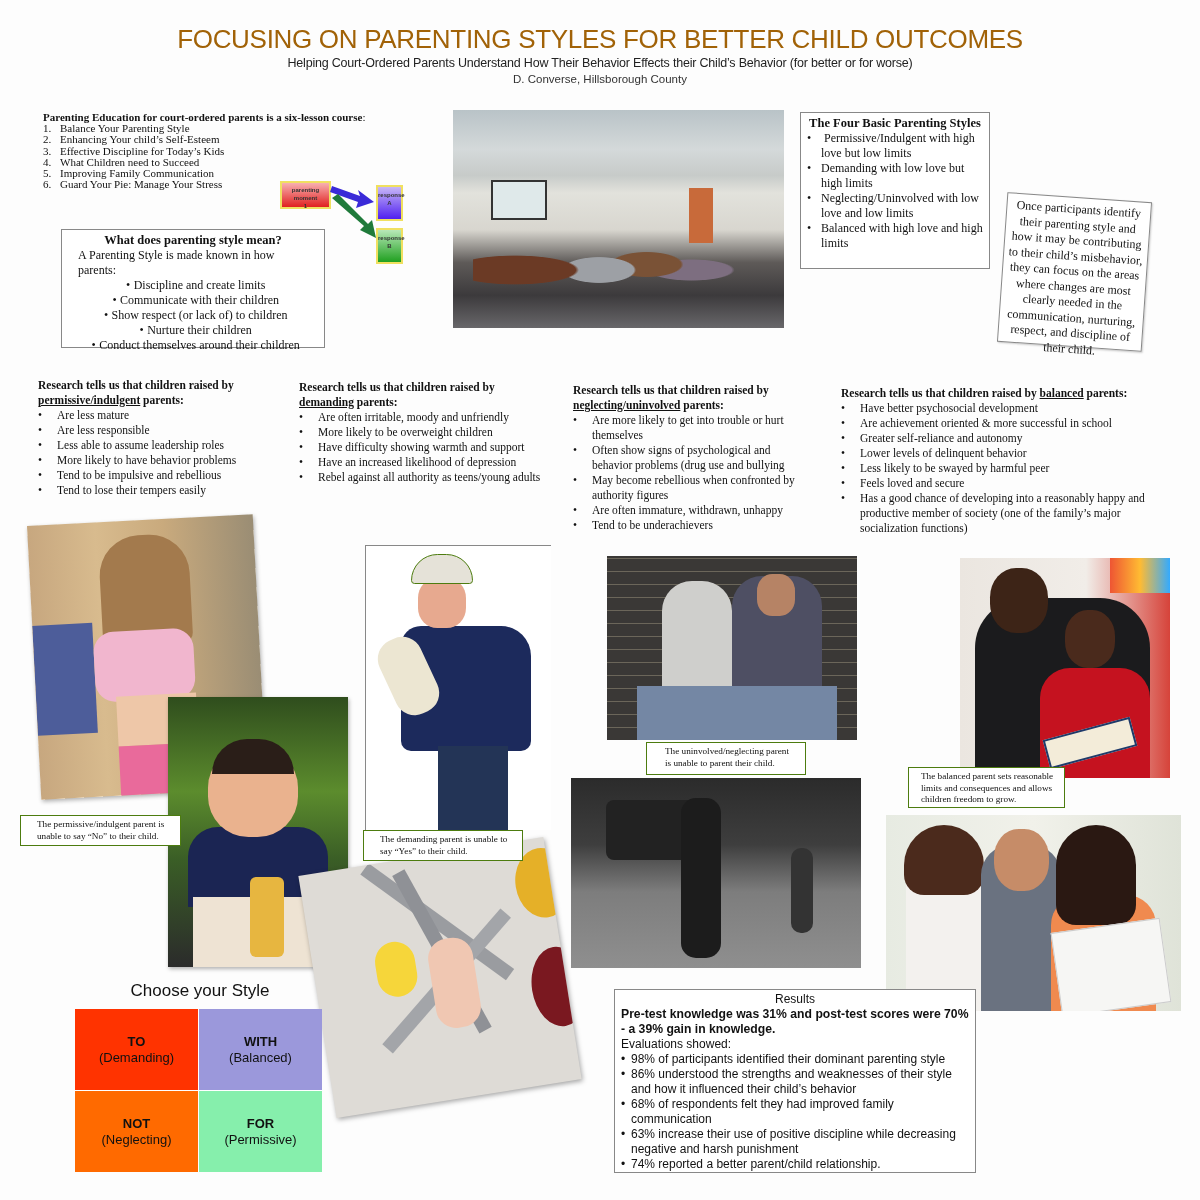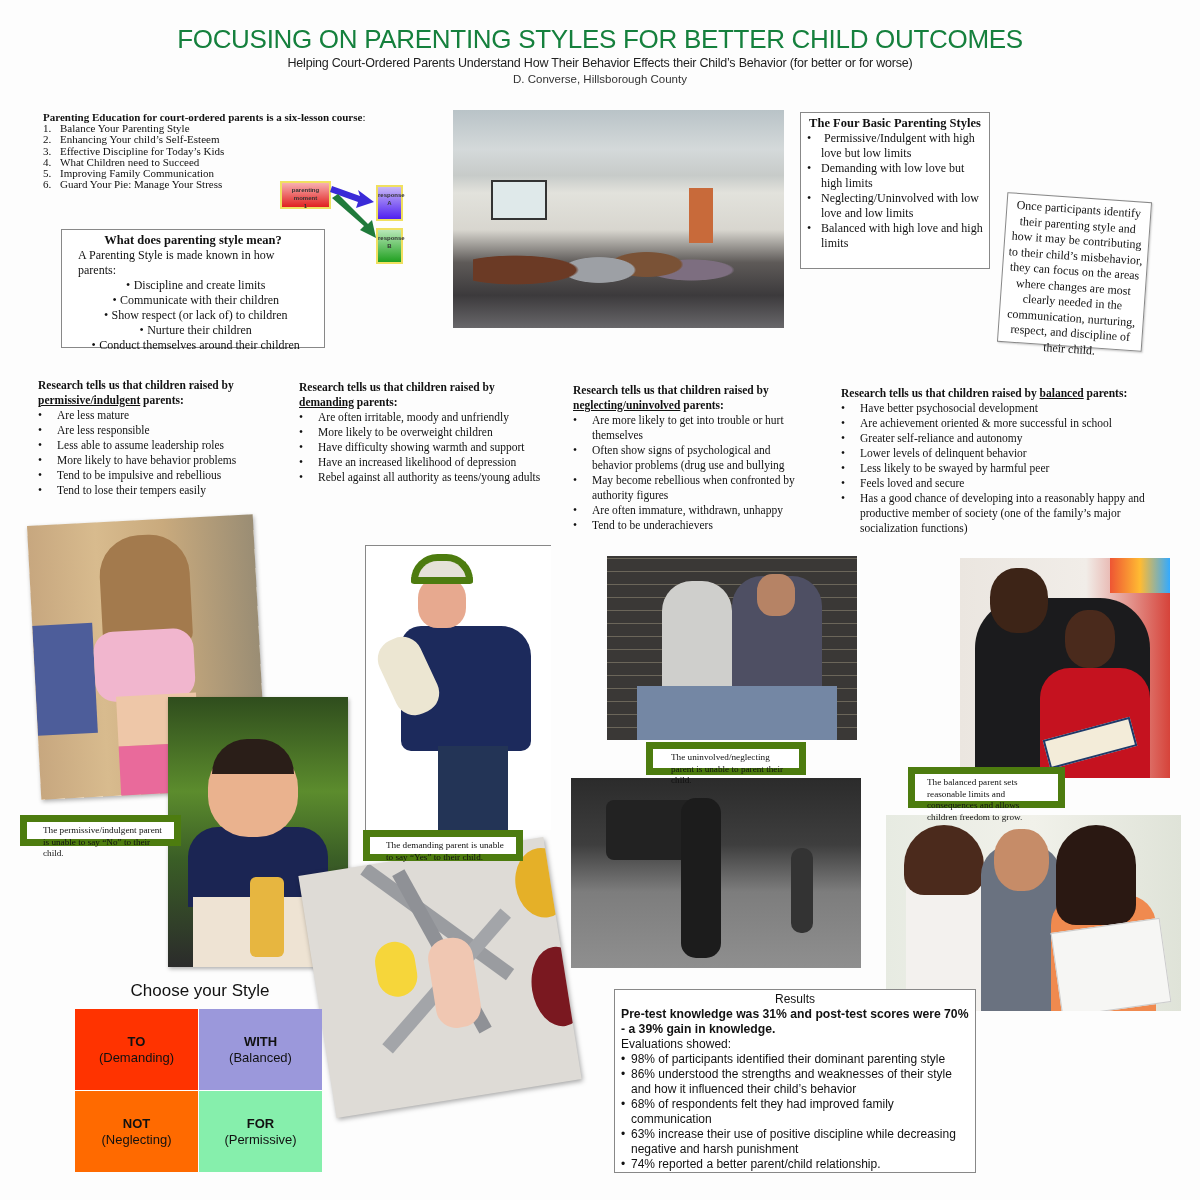--- a/index.html
+++ b/index.html
@@ -3,21 +3,21 @@
 <meta charset="utf-8">
 <style>
   * { box-sizing: border-box; margin: 0; padding: 0; }
   html, body { width: 1200px; height: 1200px; background: #fdfdfd; overflow: hidden; }
   body { position: relative; font-family: "Liberation Serif", serif; color: #111; }
 
   .abs { position: absolute; }
 
   
   .title { position: absolute; left: 0; top: 24px; width: 1200px; text-align: center;
-           font-family: "Liberation Sans Narrow", "Liberation Sans", sans-serif; font-size: 26px; letter-spacing: -0.3px; color: #15803d; }
+           font-family: "Liberation Sans Narrow", "Liberation Sans", sans-serif; font-size: 26px; letter-spacing: -0.3px; color: #a16207; }
   .subtitle { position: absolute; left: 0; top: 56px; width: 1200px; text-align: center;
               font-family: "Liberation Sans", sans-serif; font-size: 12.5px; letter-spacing: -0.2px; color: #222; }
   .author { position: absolute; left: 0; top: 73px; width: 1200px; text-align: center;
             font-family: "Liberation Sans", sans-serif; font-size: 11.5px; color: #333; }
 
   
   .lessons { left: 43px; top: 112px; width: 360px; font-size: 11px; line-height: 11.2px; }
   .lessons .hd { font-weight: bold; }
   .lessons ol { list-style: none; }
   .lessons li { display: flex; }
@@ -122,21 +122,21 @@
     background: linear-gradient(90deg, #e7ebe2 0%, #f1f1ea 50%, #dfe3d8 100%); }
   .family .girl2 { position: absolute; left: 20px; top: 20px; width: 75px; height: 176px; background: #f3f1ee; border-radius: 30px 30px 0 0; }
   .family .girl2h { position: absolute; left: 18px; top: 10px; width: 80px; height: 70px; background: #4b2a1c; border-radius: 40px 40px 20px 20px; }
   .family .man2 { position: absolute; left: 95px; top: 30px; width: 80px; height: 166px; background: #6a7280; border-radius: 30px 30px 0 0; }
   .family .man2h { position: absolute; left: 108px; top: 14px; width: 55px; height: 62px; background: #c68c68; border-radius: 45%; }
   .family .woman2 { position: absolute; left: 165px; top: 80px; width: 105px; height: 116px; background: #f08a4f; border-radius: 30px 30px 0 0; }
   .family .woman2h { position: absolute; left: 170px; top: 10px; width: 80px; height: 100px; background: #2a1812; border-radius: 40px 40px 20px 20px; }
   .family .laptop { position: absolute; left: 170px; top: 110px; width: 110px; height: 85px; background: #f6f6f4; transform: rotate(-8deg); border: 1px solid #ccc; }
 
   
-  .cap { position: absolute; background: #fff; border: 7px solid #4d7c0f; font-size: 9.2px; line-height: 11.5px; padding: 3px 8px 3px 16px; }
+  .cap { position: absolute; background: #fff; border: 1px solid #4d7c0f; font-size: 9.2px; line-height: 11.5px; padding: 3px 8px 3px 16px; }
   .cap-perm { left: 20px; top: 815px; width: 161px; height: 31px; }
   .cap-dem { left: 363px; top: 830px; width: 160px; height: 31px; }
   .cap-neg { left: 646px; top: 742px; width: 160px; height: 33px; padding-left: 18px; }
   .cap-bal { left: 908px; top: 767px; width: 157px; height: 41px; padding-left: 12px; }
 
   
   .research { position: absolute; font-size: 11.5px; line-height: 15px; }
   .research .hd { font-weight: bold; }
   .research .hd u { text-decoration: underline; }
   .research ul { list-style: none; }

